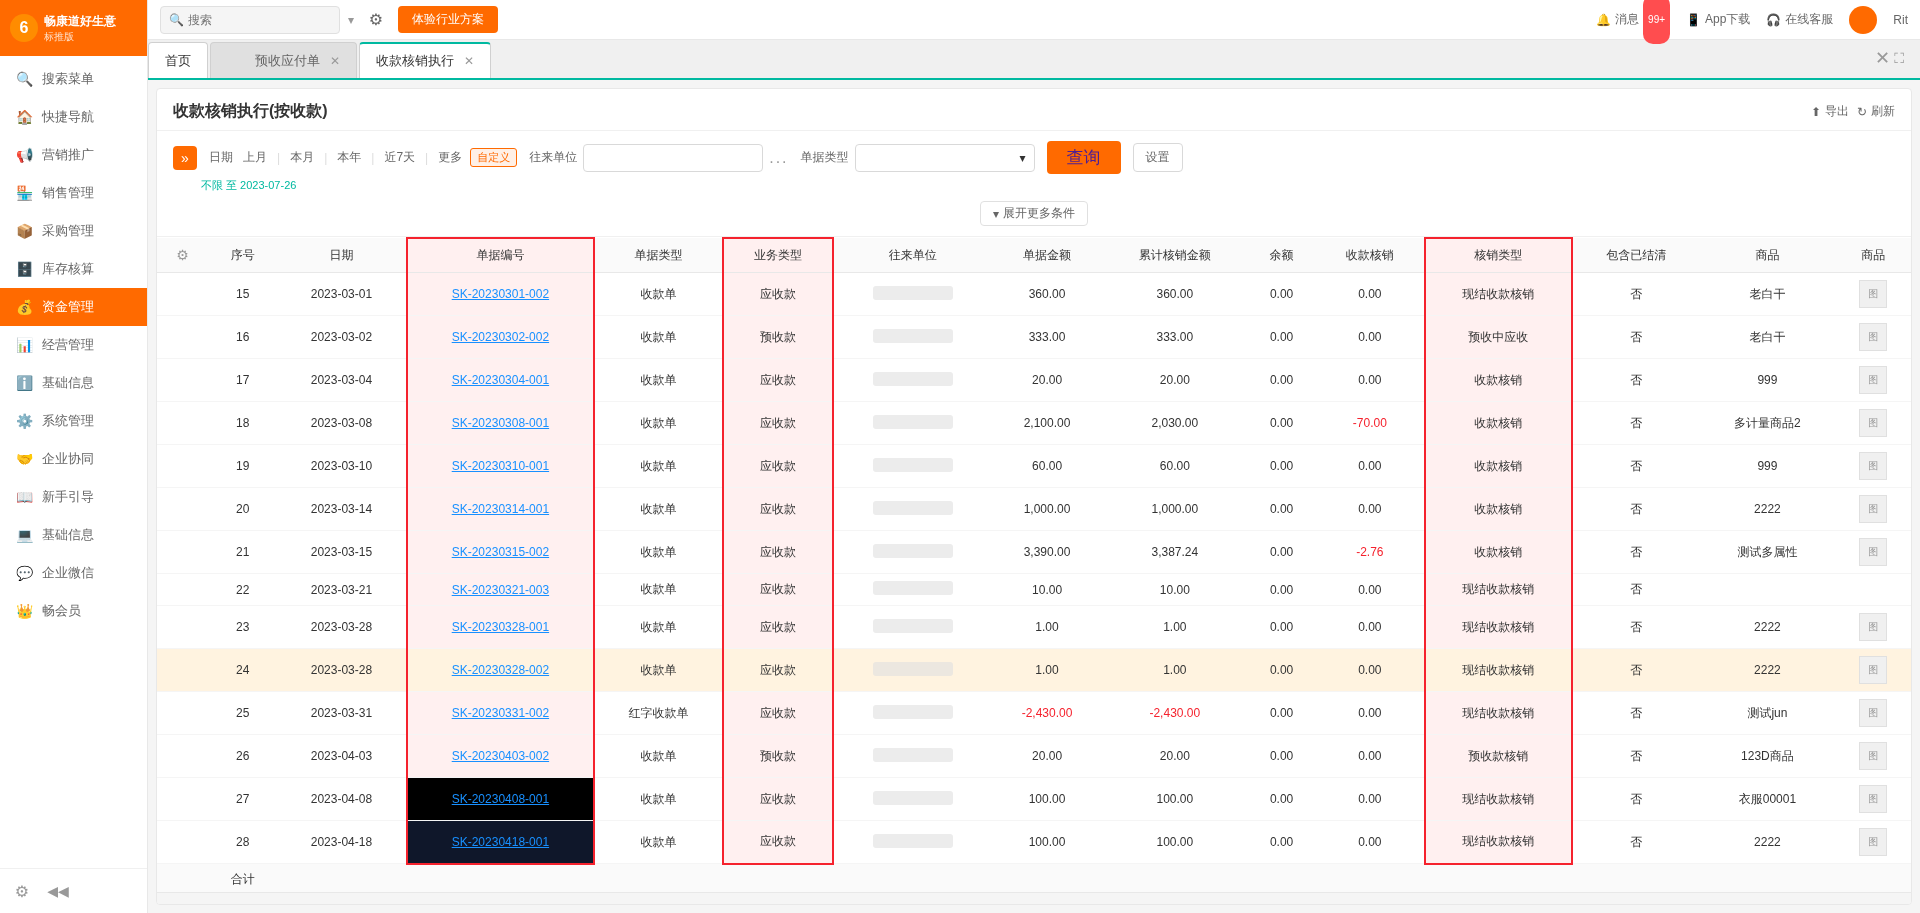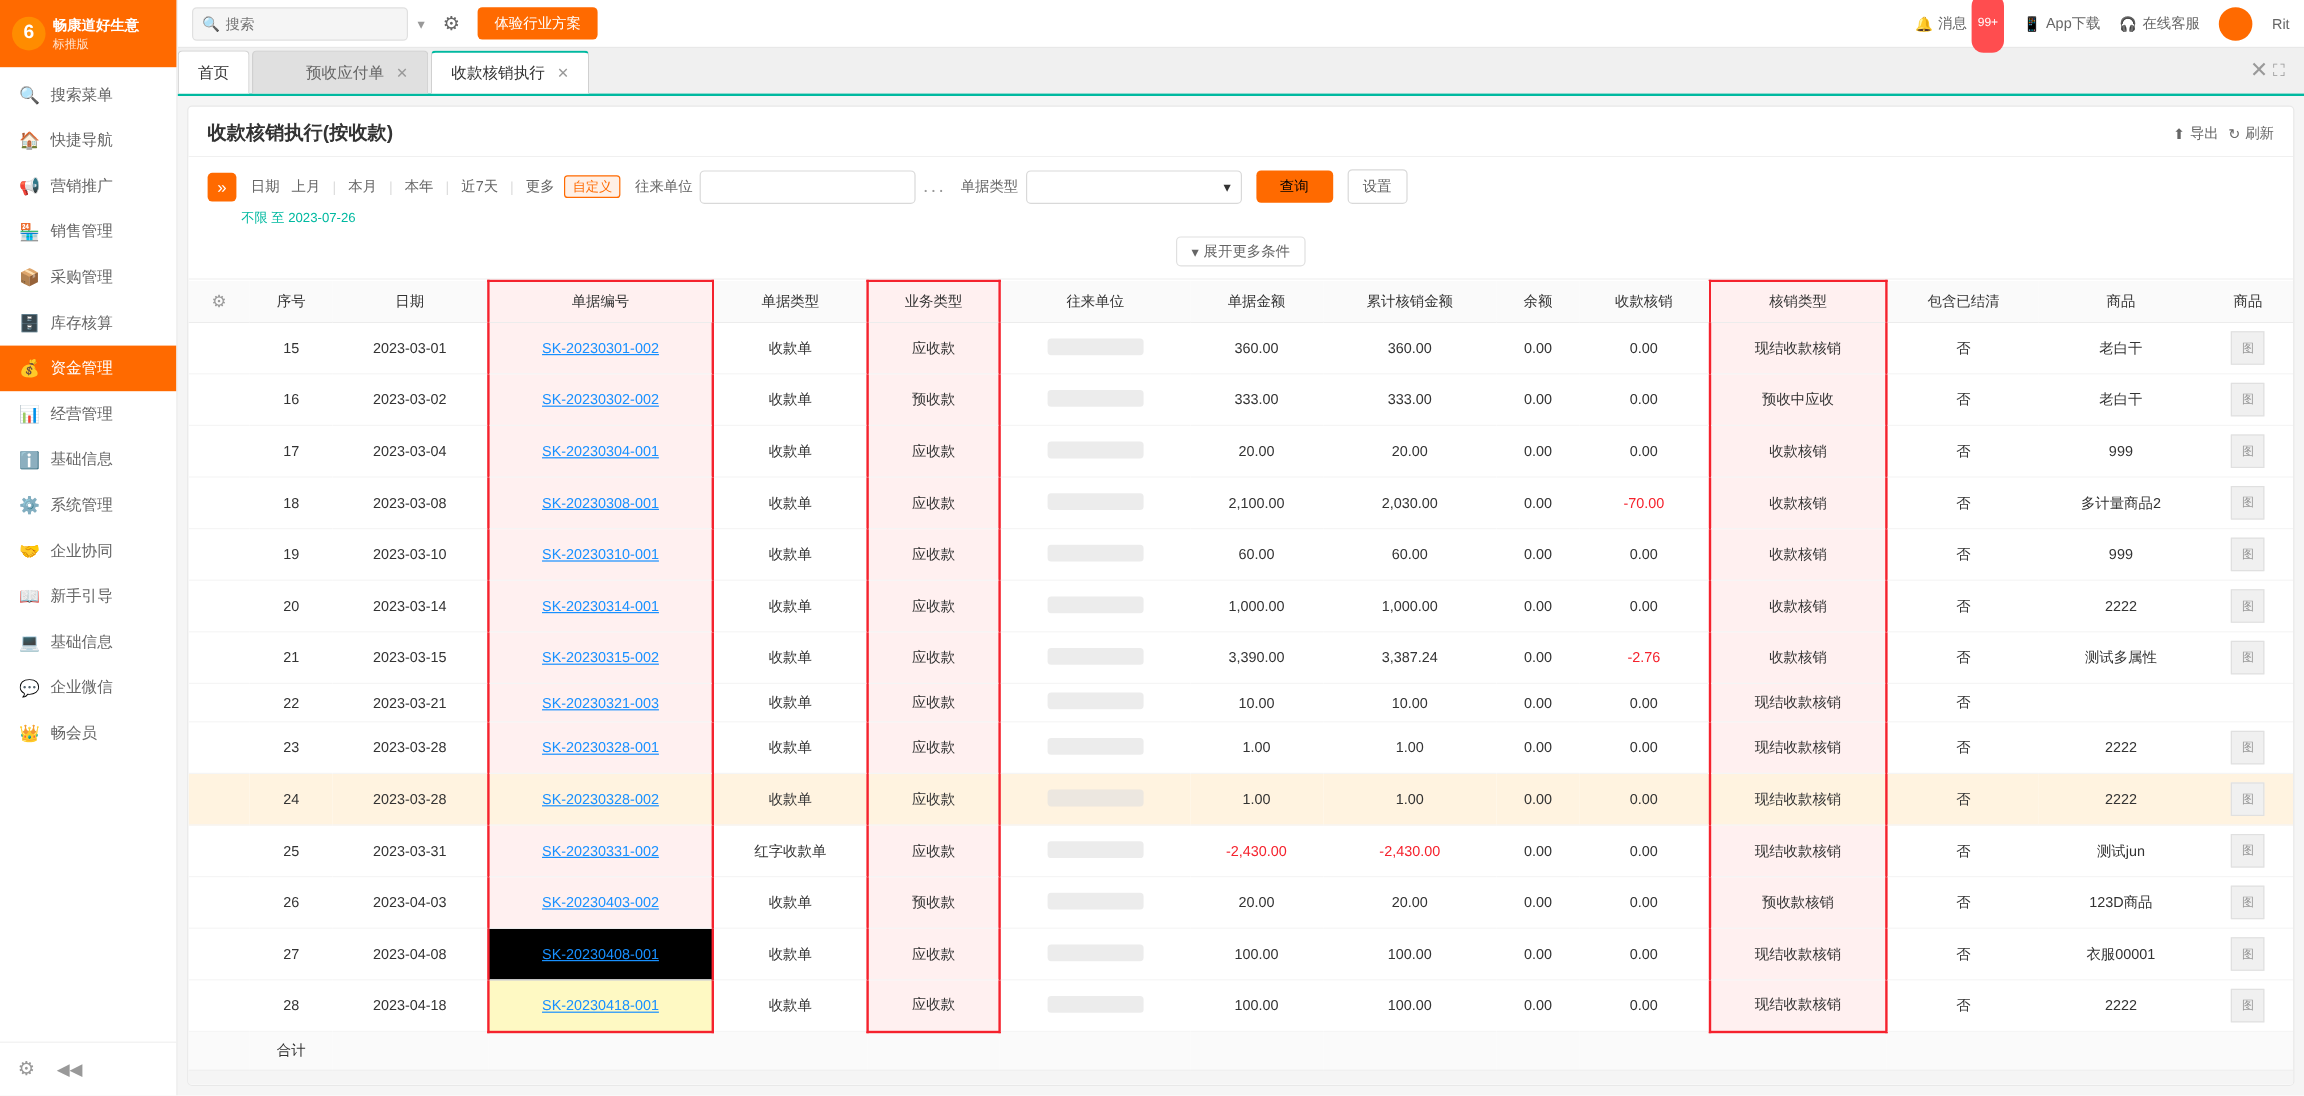--- a/index.html
+++ b/index.html
@@ -60,21 +60,21 @@
     .filter-group { display: flex; align-items: center; gap: 6px; }
     .filter-label { color: #666; font-size: 12px; white-space: nowrap; }
     .filter-date-options { display: flex; align-items: center; gap: 4px; }
     .filter-date-opt { color: #666; font-size: 12px; cursor: pointer; padding: 2px 4px; }
     .filter-date-opt.more { color: #666; }
     .filter-date-custom { background: #fff0e6; border: 1px solid #ff6a00; color: #ff6a00; border-radius: 3px; padding: 1px 6px; font-size: 11px; cursor: pointer; }
     .filter-date-range { color: #00b9a0; font-size: 11px; }
     .filter-input { height: 28px; border: 1px solid #d9d9d9; border-radius: 4px; padding: 0 8px; font-size: 12px; outline: none; min-width: 160px; }
     .filter-ellipsis { color: #999; font-size: 16px; letter-spacing: 2px; }
     .filter-select { height: 28px; border: 1px solid #d9d9d9; border-radius: 4px; padding: 0 8px; font-size: 12px; outline: none; min-width: 140px; display: flex; align-items: center; justify-content: space-between; cursor: pointer; background: #fff; }
-    .query-btn { background: #ff6a00; color: #000000; border: none; border-radius: 4px; padding: 5px 20px; font-size: 12px; cursor: pointer; }
+    .query-btn { background: #ff6a00; color: #4c1d95; border: none; border-radius: 4px; padding: 5px 20px; font-size: 17px; cursor: pointer; }
     .settings-btn { background: #fff; color: #666; border: 1px solid #d9d9d9; border-radius: 4px; padding: 5px 12px; font-size: 12px; cursor: pointer; }
     .filter-expand-row { display: flex; align-items: center; justify-content: center; margin-top: 8px; }
     .expand-conditions-btn { color: #666; font-size: 12px; display: flex; align-items: center; gap: 4px; cursor: pointer; border: 1px solid #e0e0e0; padding: 3px 12px; border-radius: 4px; background: #fff; }
 
     
     .table-container { flex: 1; overflow: auto; position: relative; }
     table { width: 100%; border-collapse: collapse; font-size: 12px; }
     thead tr { background: #fafafa; }
     th { padding: 8px 10px; text-align: center; font-weight: 500; color: #333; border-bottom: 1px solid #e8e8e8; white-space: nowrap; position: sticky; top: 0; background: #fafafa; z-index: 1; }
     td { padding: 7px 10px; text-align: center; color: #333; border-bottom: 1px solid #f5f5f5; white-space: nowrap; }
@@ -527,21 +527,21 @@
               <td>0.00</td>
               <td style="border-left: 2px solid rgb(245, 34, 45); border-right: 2px solid rgb(245, 34, 45); background: rgb(255, 240, 240);">现结收款核销</td>
               <td>否</td>
               <td>衣服00001</td>
               <td><div class="img-thumb">图</div></td>
             </tr>
             <tr>
               <td></td>
               <td>28</td>
               <td>2023-04-18</td>
-              <td style="border-left: 2px solid rgb(245, 34, 45); border-right: 2px solid rgb(245, 34, 45); border-bottom: 2px solid rgb(245, 34, 45); background: #fef9c3;"><span class="link-text">SK-20230418-001</span></td>
+              <td style="border-left: 2px solid rgb(245, 34, 45); border-right: 2px solid rgb(245, 34, 45); border-bottom: 2px solid rgb(245, 34, 45); background: #0f172a;"><span class="link-text">SK-20230418-001</span></td>
               <td>收款单</td>
               <td style="border-left: 2px solid rgb(245, 34, 45); border-right: 2px solid rgb(245, 34, 45); border-bottom: 2px solid rgb(245, 34, 45); background: rgb(255, 240, 240);">应收款</td>
               <td><div style="display: inline-block; background: rgb(224, 224, 224); border-radius: 3px; width: 80px; height: 14px; opacity: 0.6;"></div></td>
               <td>100.00</td>
               <td>100.00</td>
               <td>0.00</td>
               <td>0.00</td>
               <td style="border-left: 2px solid rgb(245, 34, 45); border-right: 2px solid rgb(245, 34, 45); border-bottom: 2px solid rgb(245, 34, 45); background: rgb(255, 240, 240);">现结收款核销</td>
               <td>否</td>
               <td>2222</td>

